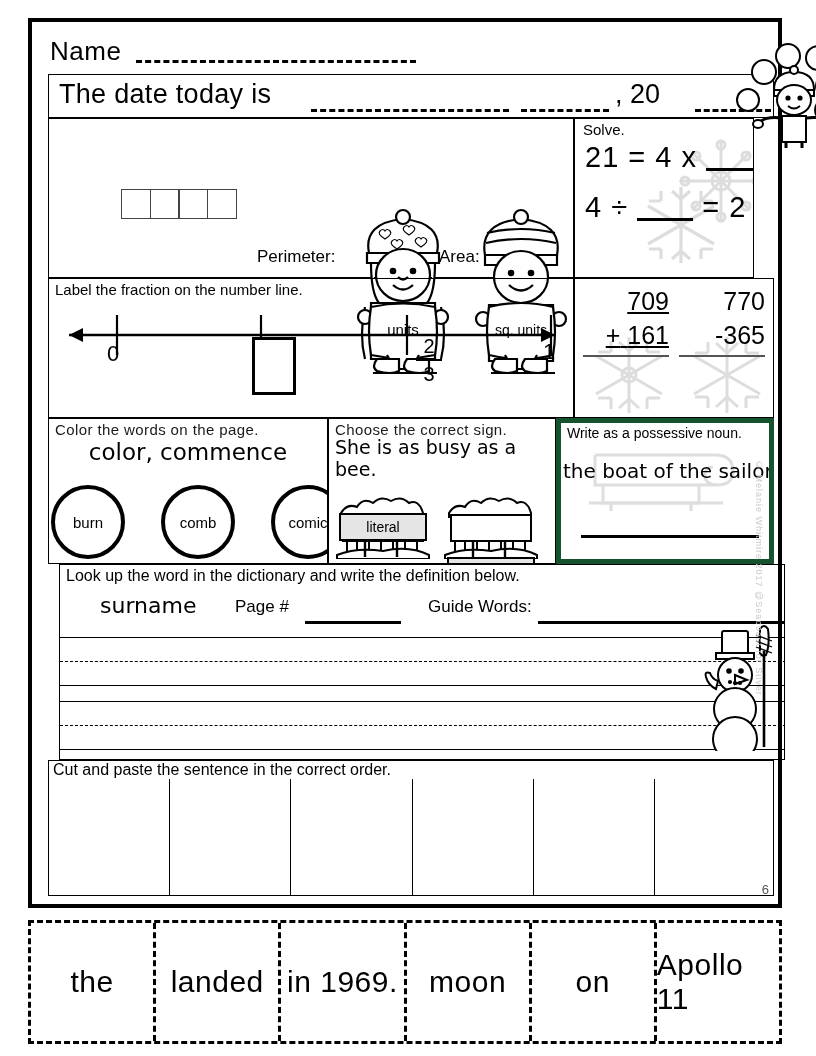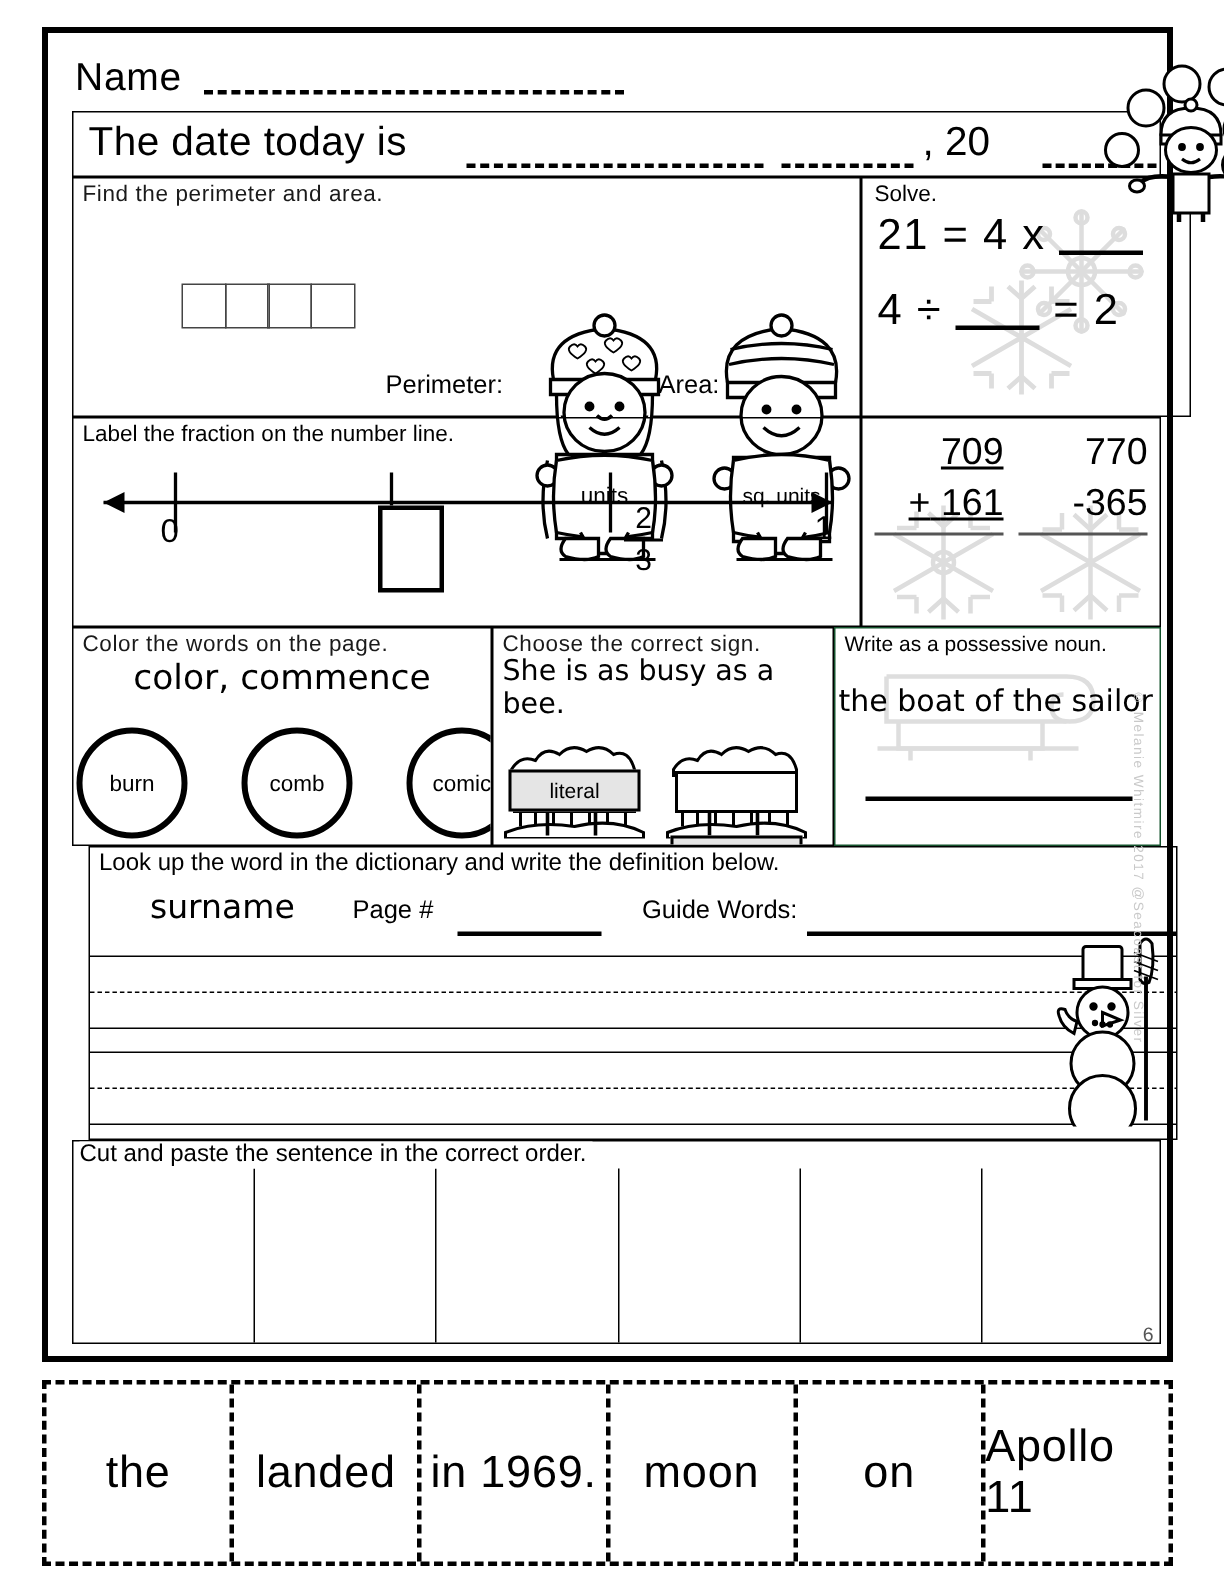--- a/index.html
+++ b/index.html
@@ -88,21 +88,21 @@
   #nl-svg{position:absolute;left:0;top:26px;}
   #nl-zero{position:absolute;left:58px;top:62px;font-size:22px;}
   #nl-box{position:absolute;left:203px;top:58px;width:44px;height:58px;border:3px solid #000;box-sizing:border-box;background:#fff;}
   #nl-frac{position:absolute;left:360px;top:56px;text-align:center;width:40px;font-size:20px;line-height:1.1;}
   #nl-frac .num{display:block;}
   #nl-frac .bar{display:block;border-top:2px solid #000;width:26px;margin:2px auto;}
   #nl-frac .den{display:block;}
   #nl-one{position:absolute;left:494px;top:60px;font-size:22px;}
 
   #solve-box{
-    position:absolute;left:526px;top:0;width:220px;height:160px;
+    position:absolute;left:526px;top:0;width:180px;height:160px;
     border:1px solid #000;box-sizing:border-box;overflow:hidden;
   }
   #solve-prompt{position:absolute;left:8px;top:2px;font-size:15px;}
   #eq1{position:absolute;left:10px;top:22px;font-size:29px;letter-spacing:1px;white-space:nowrap;}
   #eq2{position:absolute;left:10px;top:72px;font-size:29px;letter-spacing:1px;white-space:nowrap;}
   .eqblank{display:inline-block;width:56px;border-bottom:3px solid #000;vertical-align:-4px;}
 
   #compute-box{
     position:absolute;left:526px;top:160px;width:200px;height:140px;
     border:1px solid #000;box-sizing:border-box;overflow:hidden;
@@ -128,21 +128,21 @@
   #sign-box{position:absolute;left:280px;top:0;width:228px;height:146px;border:1px solid #000;box-sizing:border-box;overflow:hidden;}
   #sign-sentence{position:absolute;left:6px;top:18px;font-size:19px;line-height:1.15;width:214px;}
   .signs{position:absolute;top:76px;left:6px;display:flex;gap:12px;}
   .snowsign{position:relative;width:96px;height:64px;}
   .snowsign .plate{
     position:absolute;left:4px;top:18px;width:88px;height:28px;
     border:2px solid #000;box-sizing:border-box;
     display:flex;align-items:center;justify-content:center;font-size:14px;background:#e5e5e5;
   }
 
-  #poss-box{position:absolute;left:508px;top:0;width:218px;height:146px;border:1px solid #14532d;box-sizing:border-box;overflow:hidden;}
+  #poss-box{position:absolute;left:508px;top:0;width:218px;height:146px;border:5px solid #14532d;box-sizing:border-box;overflow:hidden;}
   #poss-prompt{position:absolute;left:6px;top:2px;font-size:14px;}
   #poss-phrase{position:absolute;left:2px;top:36px;font-size:20px;white-space:nowrap;}
   #poss-blank{position:absolute;left:20px;top:112px;width:178px;border-bottom:3px solid #000;}
 
   
   #dict-box{position:absolute;left:8px;top:534px;width:726px;height:196px;border:1px solid #000;box-sizing:border-box;overflow:hidden;margin-left:11px;}
   #dict-prompt{position:absolute;left:6px;top:2px;font-size:16px;}
   #dict-word{position:absolute;left:40px;top:28px;font-size:22px;}
   #dict-page-label{position:absolute;left:175px;top:32px;font-size:17px;}
   #dict-page-blank{position:absolute;left:245px;top:56px;width:96px;border-bottom:3px solid #000;}
@@ -204,21 +204,20 @@
       <span id="date-text">The date today is</span>
       <span id="date-blank1"></span>
       <span id="date-blank2"></span>
       <span id="date-year">, 20</span>
       <span id="date-blank3"></span>
     </div>
 
     <div id="upper">
 
       <div id="perimeter-box">
-        <div class="prompt">Find the perimeter and area.</div>
         <div id="unit-grid">
           <div></div>
           <div></div>
           <div></div>
           <div></div>
         </div>
         <span id="perimeter-label">Perimeter:</span>
         <span id="area-label">Area:</span>
 
         <svg class="clip" id="carolers" width="236" height="172" viewBox="0 0 236 172">

